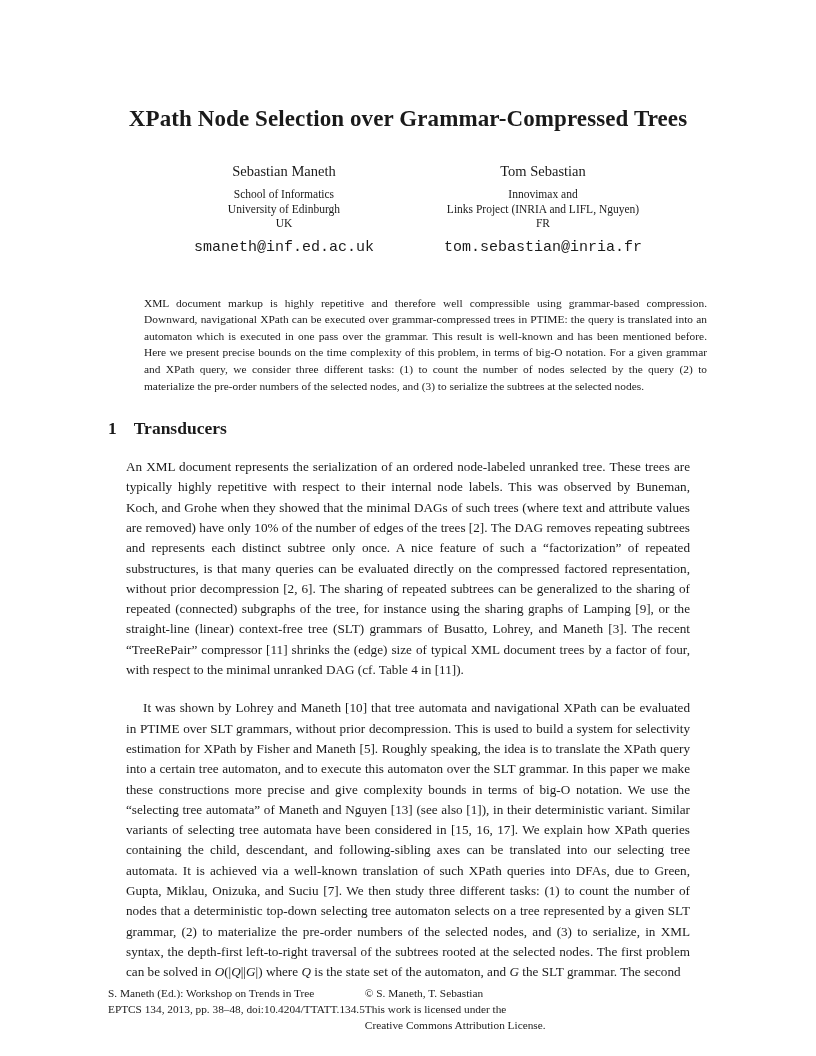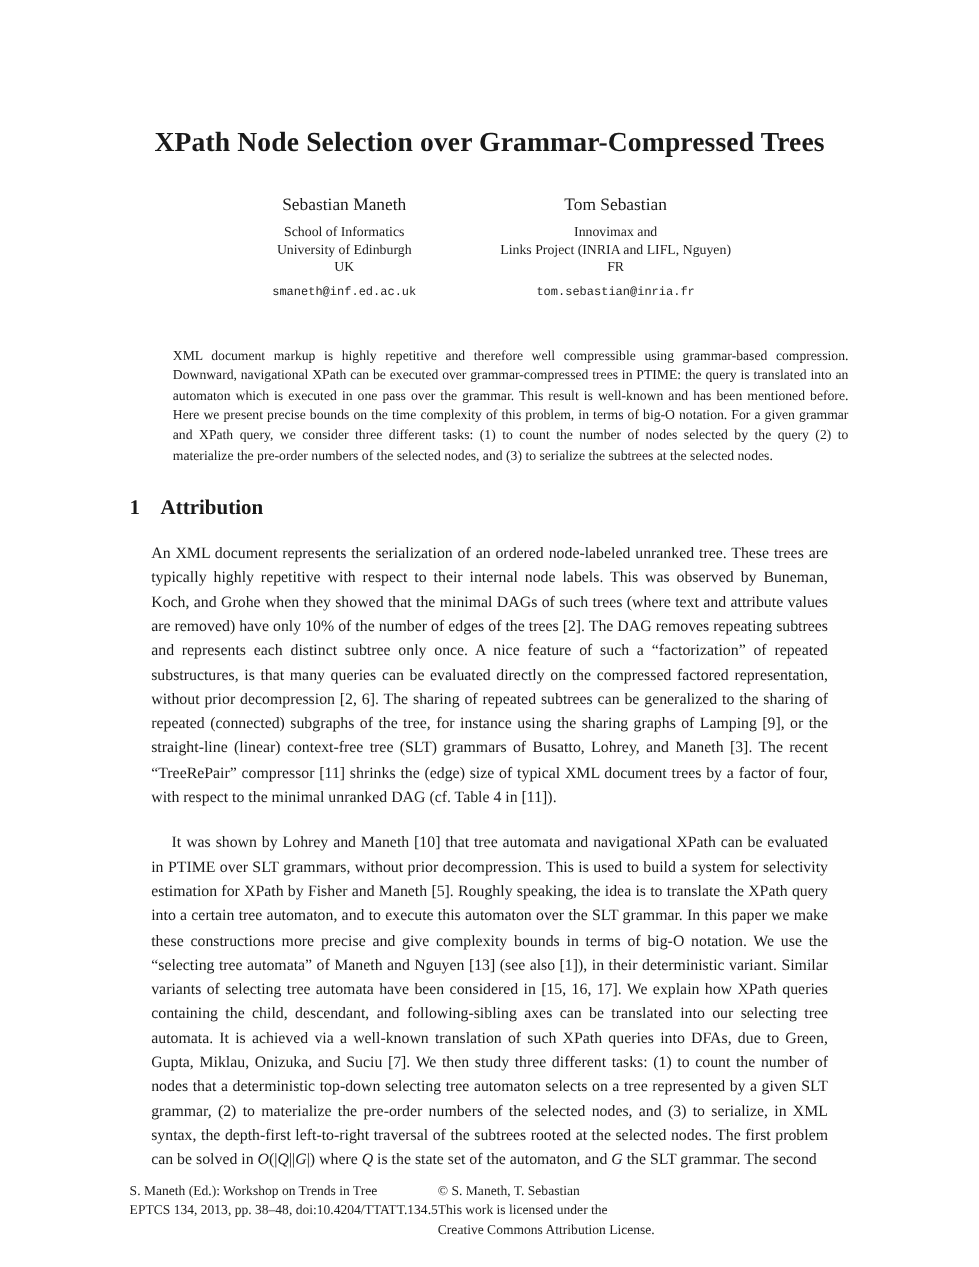--- a/index.html
+++ b/index.html
@@ -33,21 +33,21 @@
     font-size: 14.5px;
     margin-bottom: 7px;
   }
   .affil-line {
     font-size: 11.5px;
     line-height: 14.6px;
   }
   .email {
     margin-top: 8px;
     font-family: "Liberation Mono", monospace;
-    font-size: 10px;
+    font-size: 15px;
   }
   .abstract {
     margin: 39px 109px 0 144px;
     font-size: 11.4px;
     line-height: 16.55px;
     text-align: justify;
   }
   .section-heading {
     margin: 24px 108px 0 108px;
     font-size: 17.5px;
@@ -99,21 +99,21 @@
         <div class="affil-line">Links Project (INRIA and LIFL, Nguyen)</div>
         <div class="affil-line">FR</div>
       </div>
       <div class="email">tom.sebastian@inria.fr</div>
     </div>
   </div>
 
   <div class="abstract">XML document markup is highly repetitive and therefore well compressible using grammar-based compression. Downward, navigational XPath can be executed over grammar-compressed trees in PTIME: the query is translated into an automaton which is executed in one pass over the grammar. This result is well-known and has been mentioned before. Here we present precise bounds on the time complexity of this problem, in terms of big-O notation. For a given grammar and XPath query, we consider three different tasks: (1) to count the number of nodes selected by the query (2) to materialize the pre-order numbers of the selected nodes, and (3) to serialize the subtrees at the selected nodes.</div>
 
   <h2 class="section-heading">
-    <span class="sec-num">1</span><span>Attribution</span>
+    <span class="sec-num">1</span><span>Transducers</span>
   </h2>
 
   <div class="body-text">
     <p>An XML document represents the serialization of an ordered node-labeled unranked tree. These trees are typically highly repetitive with respect to their internal node labels. This was observed by Buneman, Koch, and Grohe when they showed that the minimal DAGs of such trees (where text and attribute values are removed) have only 10% of the number of edges of the trees [2]. The DAG removes repeating subtrees and represents each distinct subtree only once. A nice feature of such a “factorization” of repeated substructures, is that many queries can be evaluated directly on the compressed factored representation, without prior decompression [2, 6]. The sharing of repeated subtrees can be generalized to the sharing of repeated (connected) subgraphs of the tree, for instance using the sharing graphs of Lamping [9], or the straight-line (linear) context-free tree (SLT) grammars of Busatto, Lohrey, and Maneth [3]. The recent “TreeRePair” compressor [11] shrinks the (edge) size of typical XML document trees by a factor of four, with respect to the minimal unranked DAG (cf. Table 4 in [11]).</p>
     <p class="indented"><span>It was shown by Lohrey and Maneth [10] that tree automata and navigational XPath can be evaluated in PTIME over SLT grammars, without prior decompression. This is used to build a system for selectivity estimation for XPath by Fisher and Maneth [5]. Roughly speaking, the idea is to translate the XPath query into a certain tree automaton, and to execute this automaton over the SLT grammar. In this paper we make these constructions more precise and give complexity bounds in terms of big-O notation. We use the “selecting tree automata” of Maneth and Nguyen [13] (see also [1]), in their deterministic variant. Similar variants of selecting tree automata have been considered in [15, 16, 17]. We explain how XPath queries containing the child, descendant, and following-sibling axes can be translated into our selecting tree automata. It is achieved via a well-known translation of such XPath queries into DFAs, due to Green, Gupta, Miklau, Onizuka, and Suciu [7]. We then study three different tasks: (1) to count the number of nodes that a deterministic top-down selecting tree automaton selects on a tree represented by a given SLT grammar, (2) to materialize the pre-order numbers of the selected nodes, and (3) to serialize, in XML syntax, the depth-first left-to-right traversal of the subtrees rooted at the selected nodes. The first problem can be solved in </span><span class="math-it">O</span><span>(|</span><span class="math-it">Q</span><span>||</span><span class="math-it">G</span><span>|)</span><span> where </span><span class="math-it">Q</span><span> is the state set of the automaton, and </span><span class="math-it">G</span><span> the SLT grammar. The second</span></p>
   </div>
 
   <div class="footer">
     <div class="footer-left">
       <div>S. Maneth (Ed.): Workshop on Trends in Tree</div>

